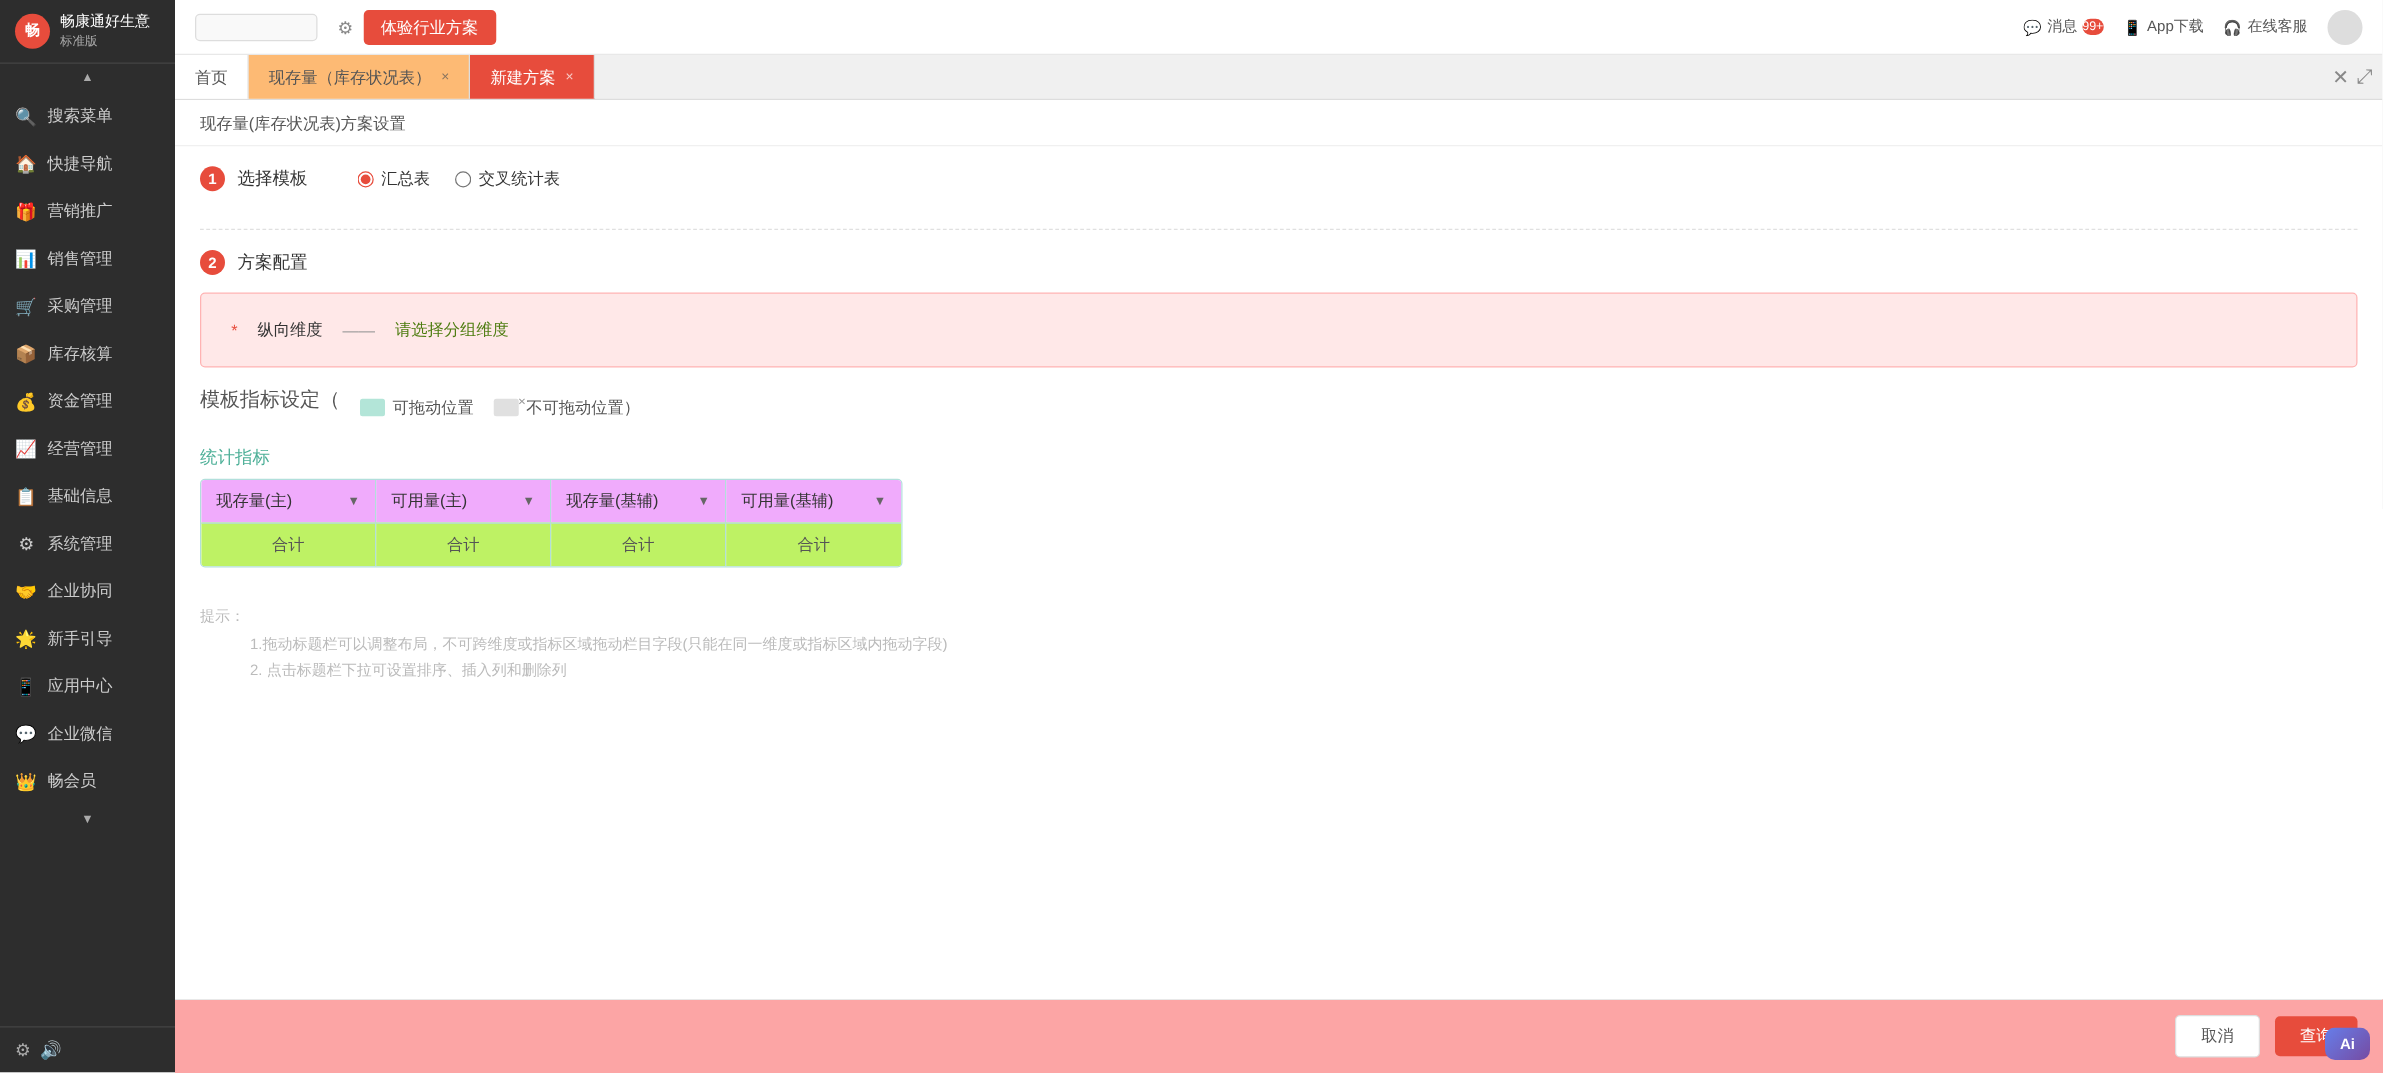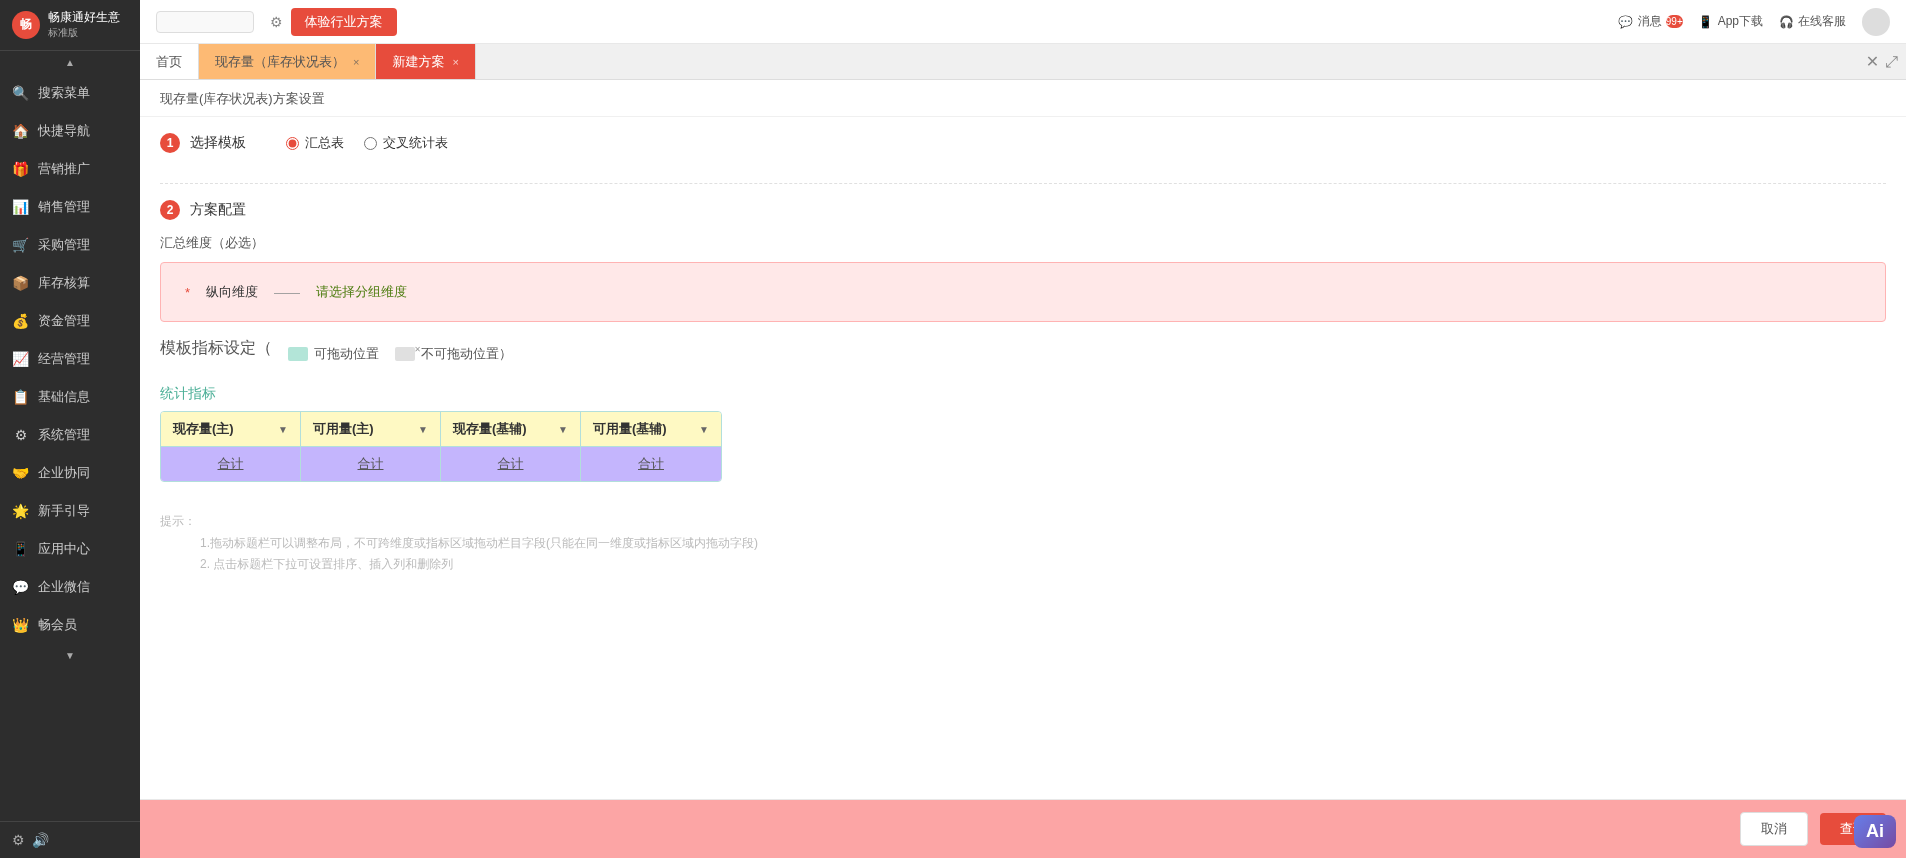--- a/index.html
+++ b/index.html
@@ -241,29 +241,28 @@
     }
     .stats-cell {
       width: 140px;
       padding: 8px 12px;
       border-right: 1px solid #b2dfdb;
       display: flex; align-items: center; justify-content: space-between;
       font-size: 13px;
     }
     .stats-cell:last-child { border-right: none; }
     .stats-cell-header {
-      background: #fef9c3;
-      font-weight: 700; color: #333; padding-left: 12px;
+      background: #f0abfc;
+      font-weight: 400; color: #333; padding-left: 12px;
     }
     .stats-cell-data {
-      background: #c4b5fd;
+      background: #bef264;
       color: #555;
       justify-content: center;
       border-top: 1px solid #b2dfdb;
-      text-decoration: underline;
     }
     .chevron-down { font-size: 10px; color: #666; }
 
     
     .tips-section { padding: 10px 20px; }
     .tip-text { font-size: 12px; color: #bbb; line-height: 1.8; }
 
     
     .save-section {
       padding: 10px 20px;
@@ -294,21 +293,21 @@
     }
 
     
     .ai-badge {
       position: fixed;
       bottom: 10px; right: 10px;
       background: linear-gradient(135deg, #667eea, #764ba2);
       color: #fff;
       border-radius: 8px;
       padding: 6px 12px;
-      font-size: 18px;
+      font-size: 12px;
       font-weight: bold;
       cursor: pointer;
       z-index: 100;
     }
   </style>
 </head>
 <body>
 
 <div class="sidebar">
   <div class="sidebar-logo">
@@ -466,21 +465,20 @@
 
       <div style="border-top: 1px dashed #e0e0e0; margin: 0 20px;"></div>
 
       <div class="section2">
         <div class="section-header" style="padding-top: 16px;">
           <div class="step-badge">2</div>
           <span class="section-title">方案配置</span>
         </div>
 
         <div>
-          <div class="subsection-title">汇总维度（必选）</div>
           <div class="dimension-area">
             <span class="dimension-required">*</span>
             <span class="dimension-label">纵向维度</span>
             <span class="dimension-dash">——</span>
             <span class="dimension-placeholder">请选择分组维度</span>
           </div>
         </div>
       </div>
 
       <div class="template-section">

